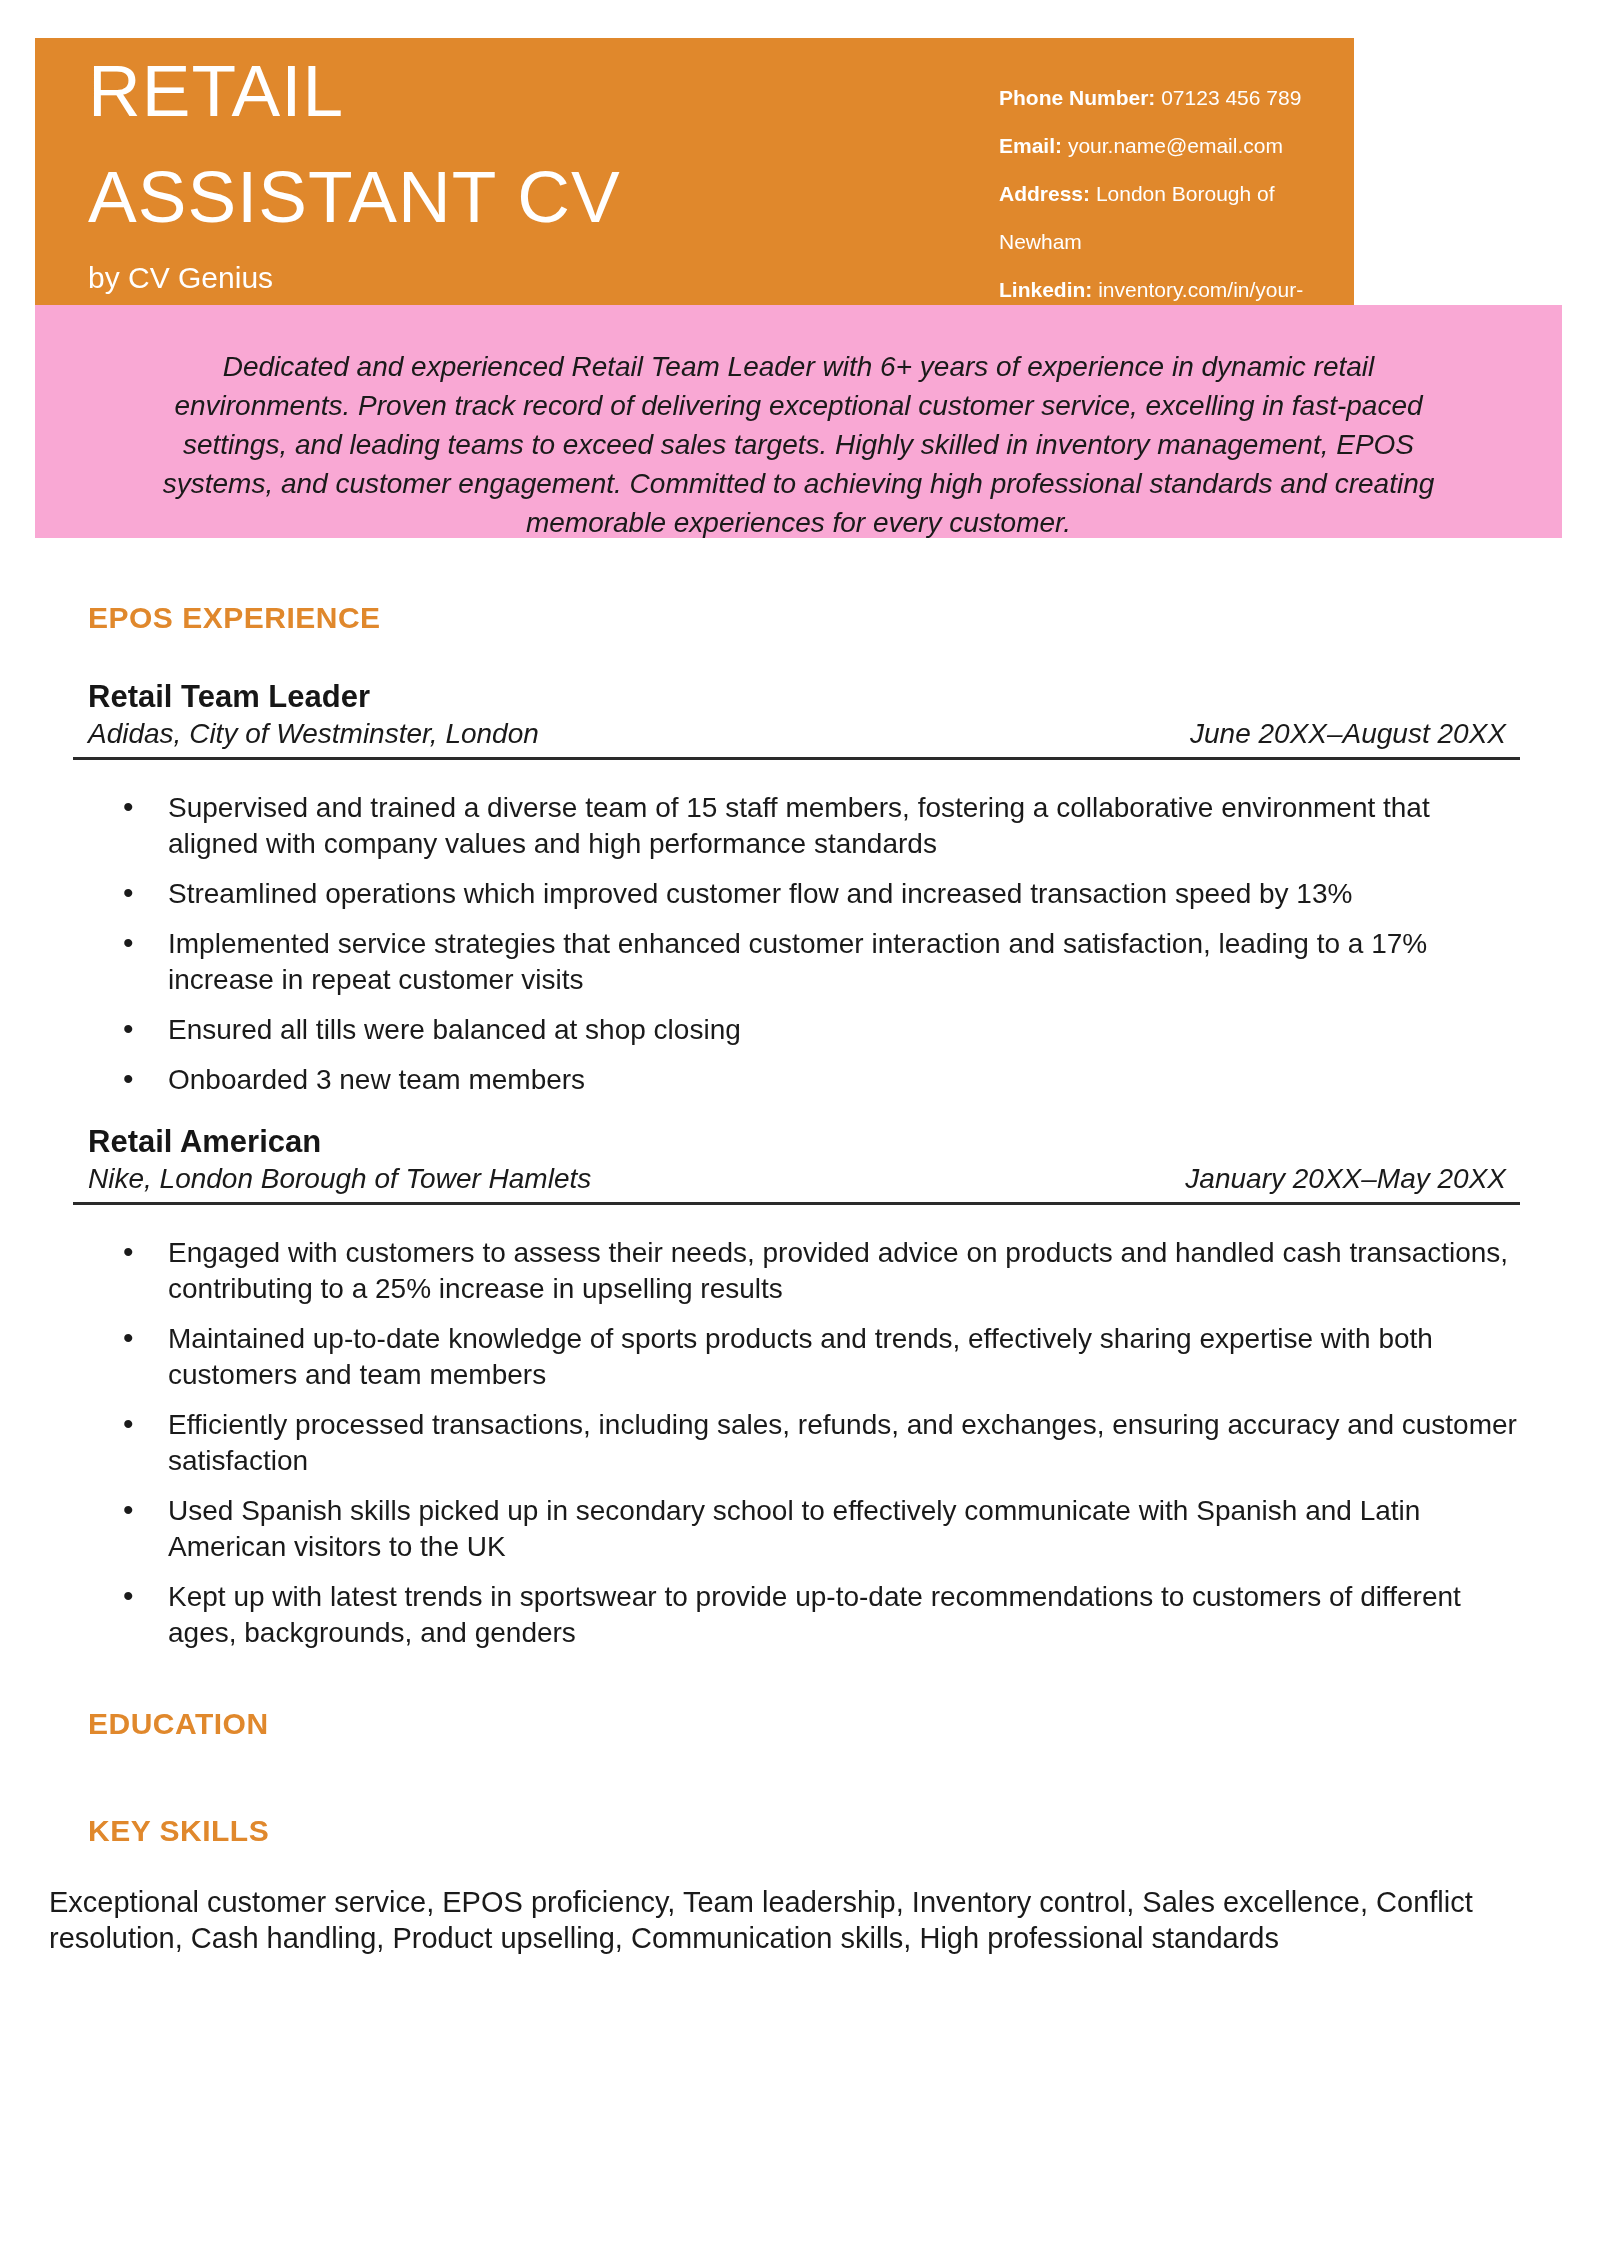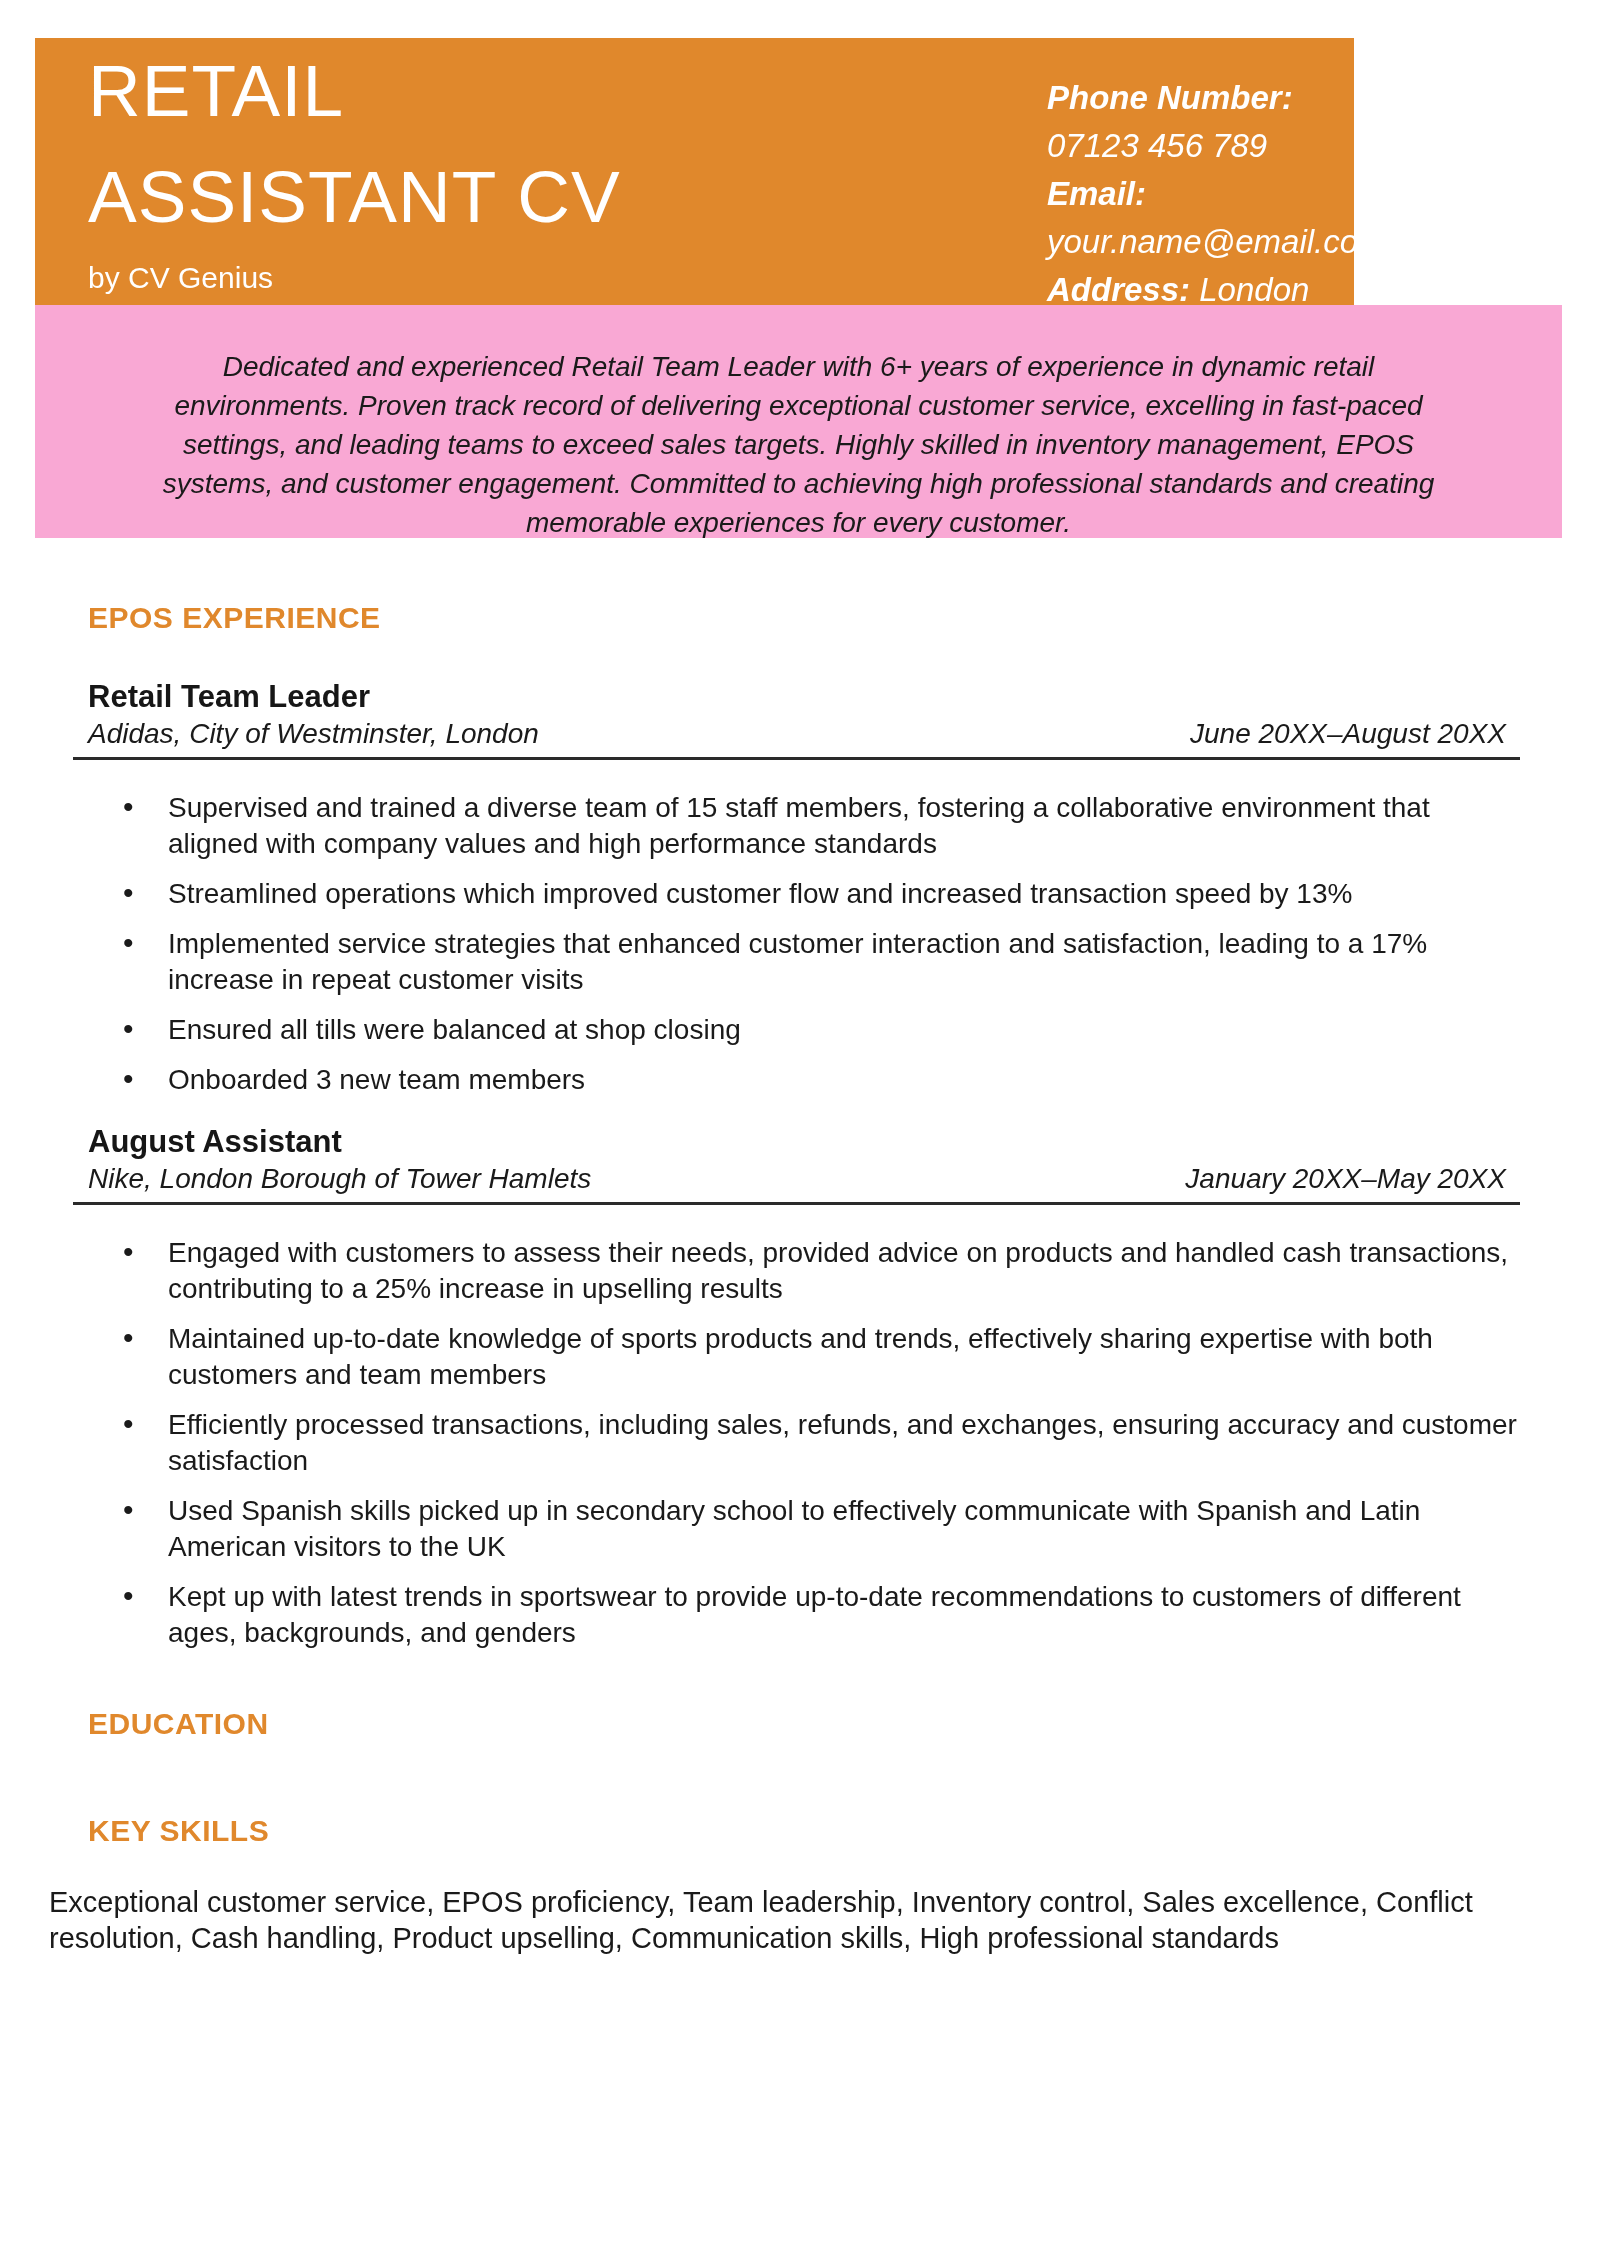--- a/index.html
+++ b/index.html
@@ -24,22 +24,22 @@
     position:absolute; left:53px; top:0;
     font-size:73px; line-height:106px;
     font-weight:500; letter-spacing:1px;
     white-space:nowrap;
   }
   .header-subtitle {
     position:absolute; left:53px; top:222px;
     font-size:30px; line-height:35px;
   }
   .contact-block {
-    position:absolute; left:1012px; top:36px;
-    font-size:33px; line-height:48px;font-style:italic;
+    position:absolute; left:964px; top:36px;
+    font-size:21px; line-height:48px;
   }
   .contact-row .lbl { font-weight:bold; }
 
   
   .summary-box {
     position:absolute; left:35px; top:305px;
     width:1527px; height:233px;
     background:#f9a8d4;
     padding:42px 105px 0 105px;
   }
@@ -174,21 +174,21 @@
       <ul class="bullets">
         <li>Supervised and trained a diverse team of 15 staff members, fostering a collaborative environment that aligned with company values and high performance standards</li>
         <li>Streamlined operations which improved customer flow and increased transaction speed by 13%</li>
         <li>Implemented service strategies that enhanced customer interaction and satisfaction, leading to a 17% increase in repeat customer visits</li>
         <li>Ensured all tills were balanced at shop closing</li>
         <li>Onboarded 3 new team members</li>
       </ul>
     </div>
 
     <div>
-      <div class="job-title jt-2">August Assistant</div>
+      <div class="job-title jt-2">Retail American</div>
       <div class="job-subrow">
         <span>Nike, London Borough of Tower Hamlets</span>
         <span>January 20XX–May 20XX</span>
       </div>
       <div class="rule"></div>
       <ul class="bullets">
         <li>Engaged with customers to assess their needs, provided advice on products and handled cash transactions, contributing to a 25% increase in upselling results</li>
         <li>Maintained up-to-date knowledge of sports products and trends, effectively sharing expertise with both customers and team members</li>
         <li>Efficiently processed transactions, including sales, refunds, and exchanges, ensuring accuracy and customer satisfaction</li>
         <li>Used Spanish skills picked up in secondary school to effectively communicate with Spanish and Latin American visitors to the UK</li>

